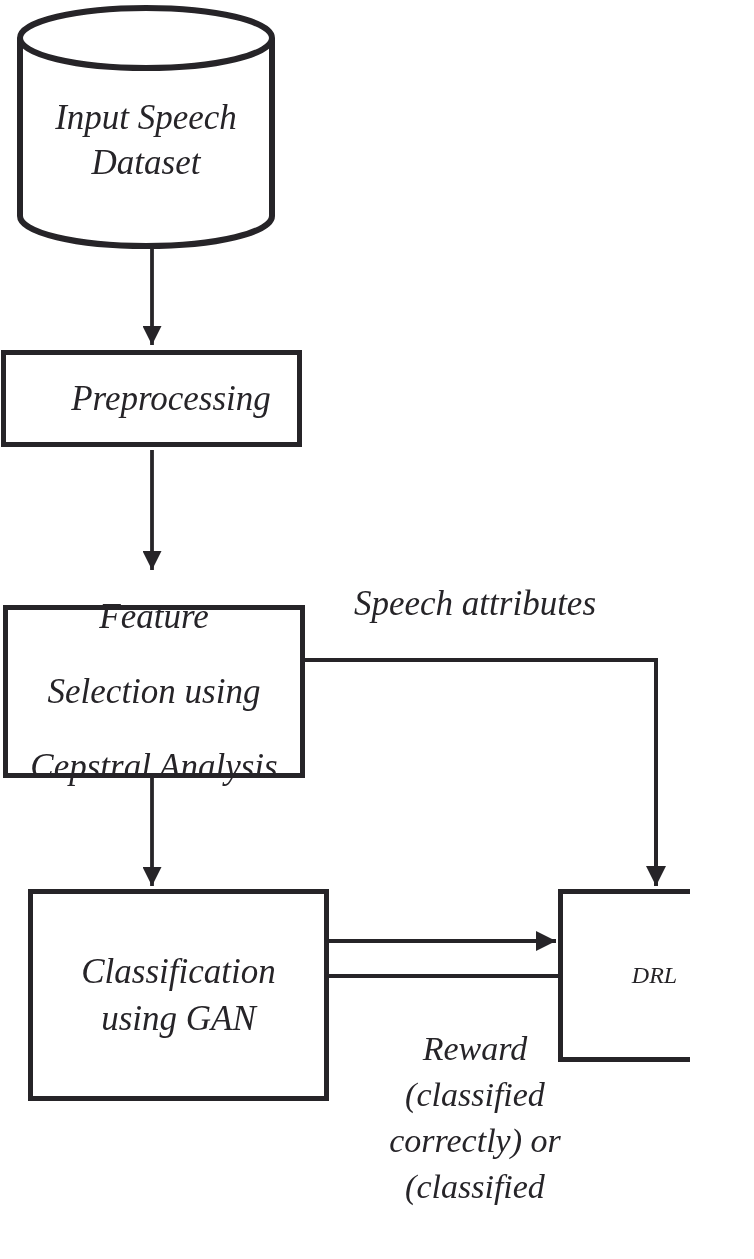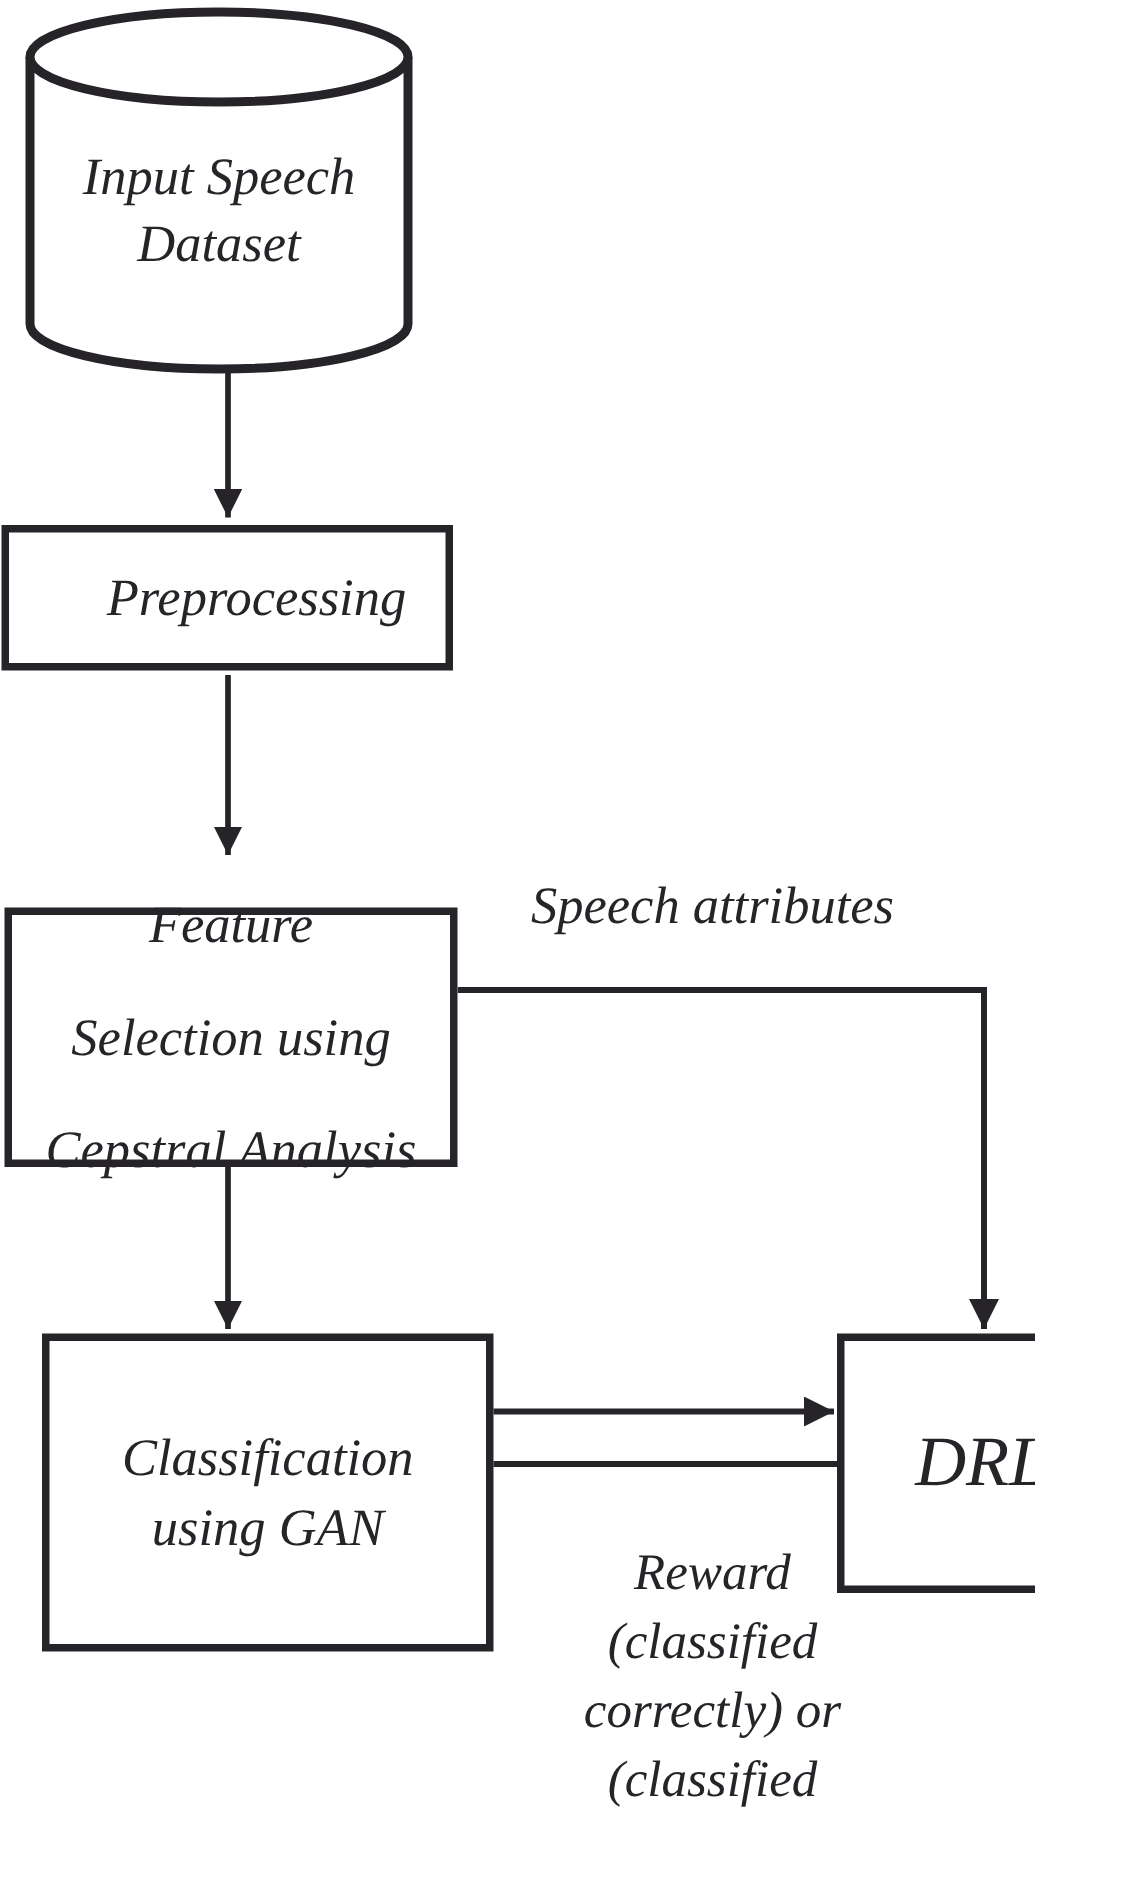--- a/index.html
+++ b/index.html
@@ -33,21 +33,21 @@
     flex-direction: column;
     align-items: center;
     justify-content: center;
     text-align: center;
     font-size: 35px;
     line-height: 47px;
   }
   .node-preprocessing { left: 1px;   top: 350px; width: 301px; height: 97px; padding-left: 39px; }
   .node-feature       { left: 3px;   top: 605px; width: 302px; height: 173px; gap: 28px; }
   .node-classification{ left: 14px;   top: 889px; width: 301px; height: 212px; margin-left: 14px; }
-  .node-drl           { left: 558px; top: 889px; width: 193px; height: 173px; font-size: 47px; }
+  .node-drl           { left: 558px; top: 889px; width: 193px; height: 173px; font-size: 24px; }
   .cylinder-text {
     position: absolute;
     left: 20px; top: 95px; width: 252px;
     text-align: center;
     font-size: 35px;
     line-height: 45px;
   }
   .free-label {
     position: absolute;
     text-align: center;

